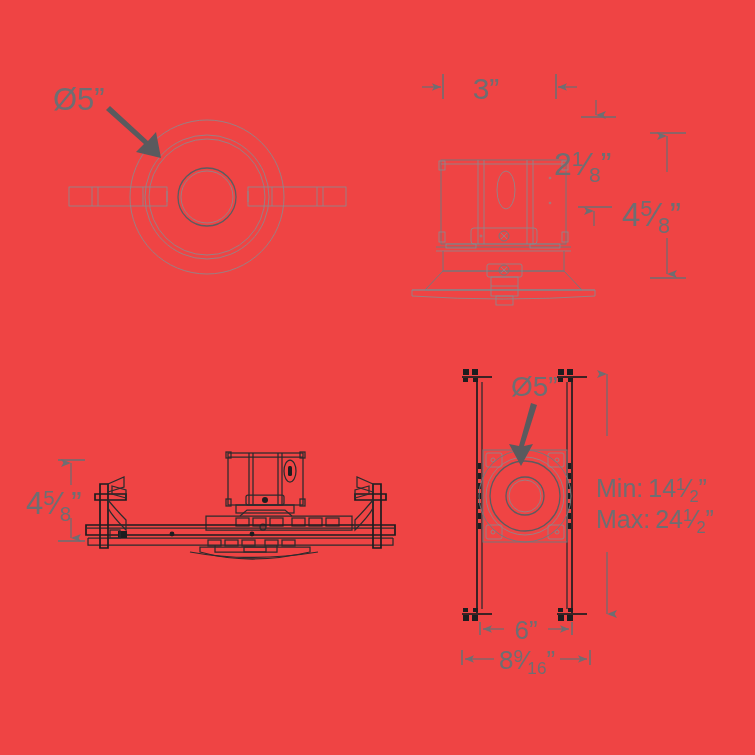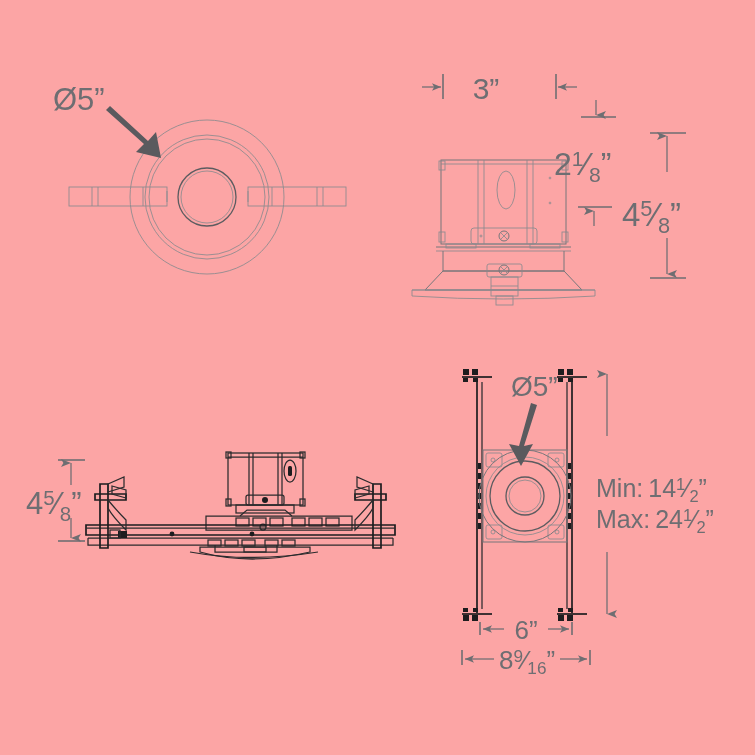--- a/index.html
+++ b/index.html
@@ -10,21 +10,21 @@
   body {
     width: 755px;
     height: 755px;
     font-family: "Liberation Sans", sans-serif;
     overflow: hidden;
   }
   #sheet {
     position: relative;
     width: 755px;
     height: 755px;
-    background: #fca5a5;
+    background: #ef4444;
   }
   #sheet svg {
     position: absolute;
     top: 0;
     left: 0;
   }
   .dimtext {
     font-family: "Liberation Sans", sans-serif;
     fill: #6e6e72;
   }

